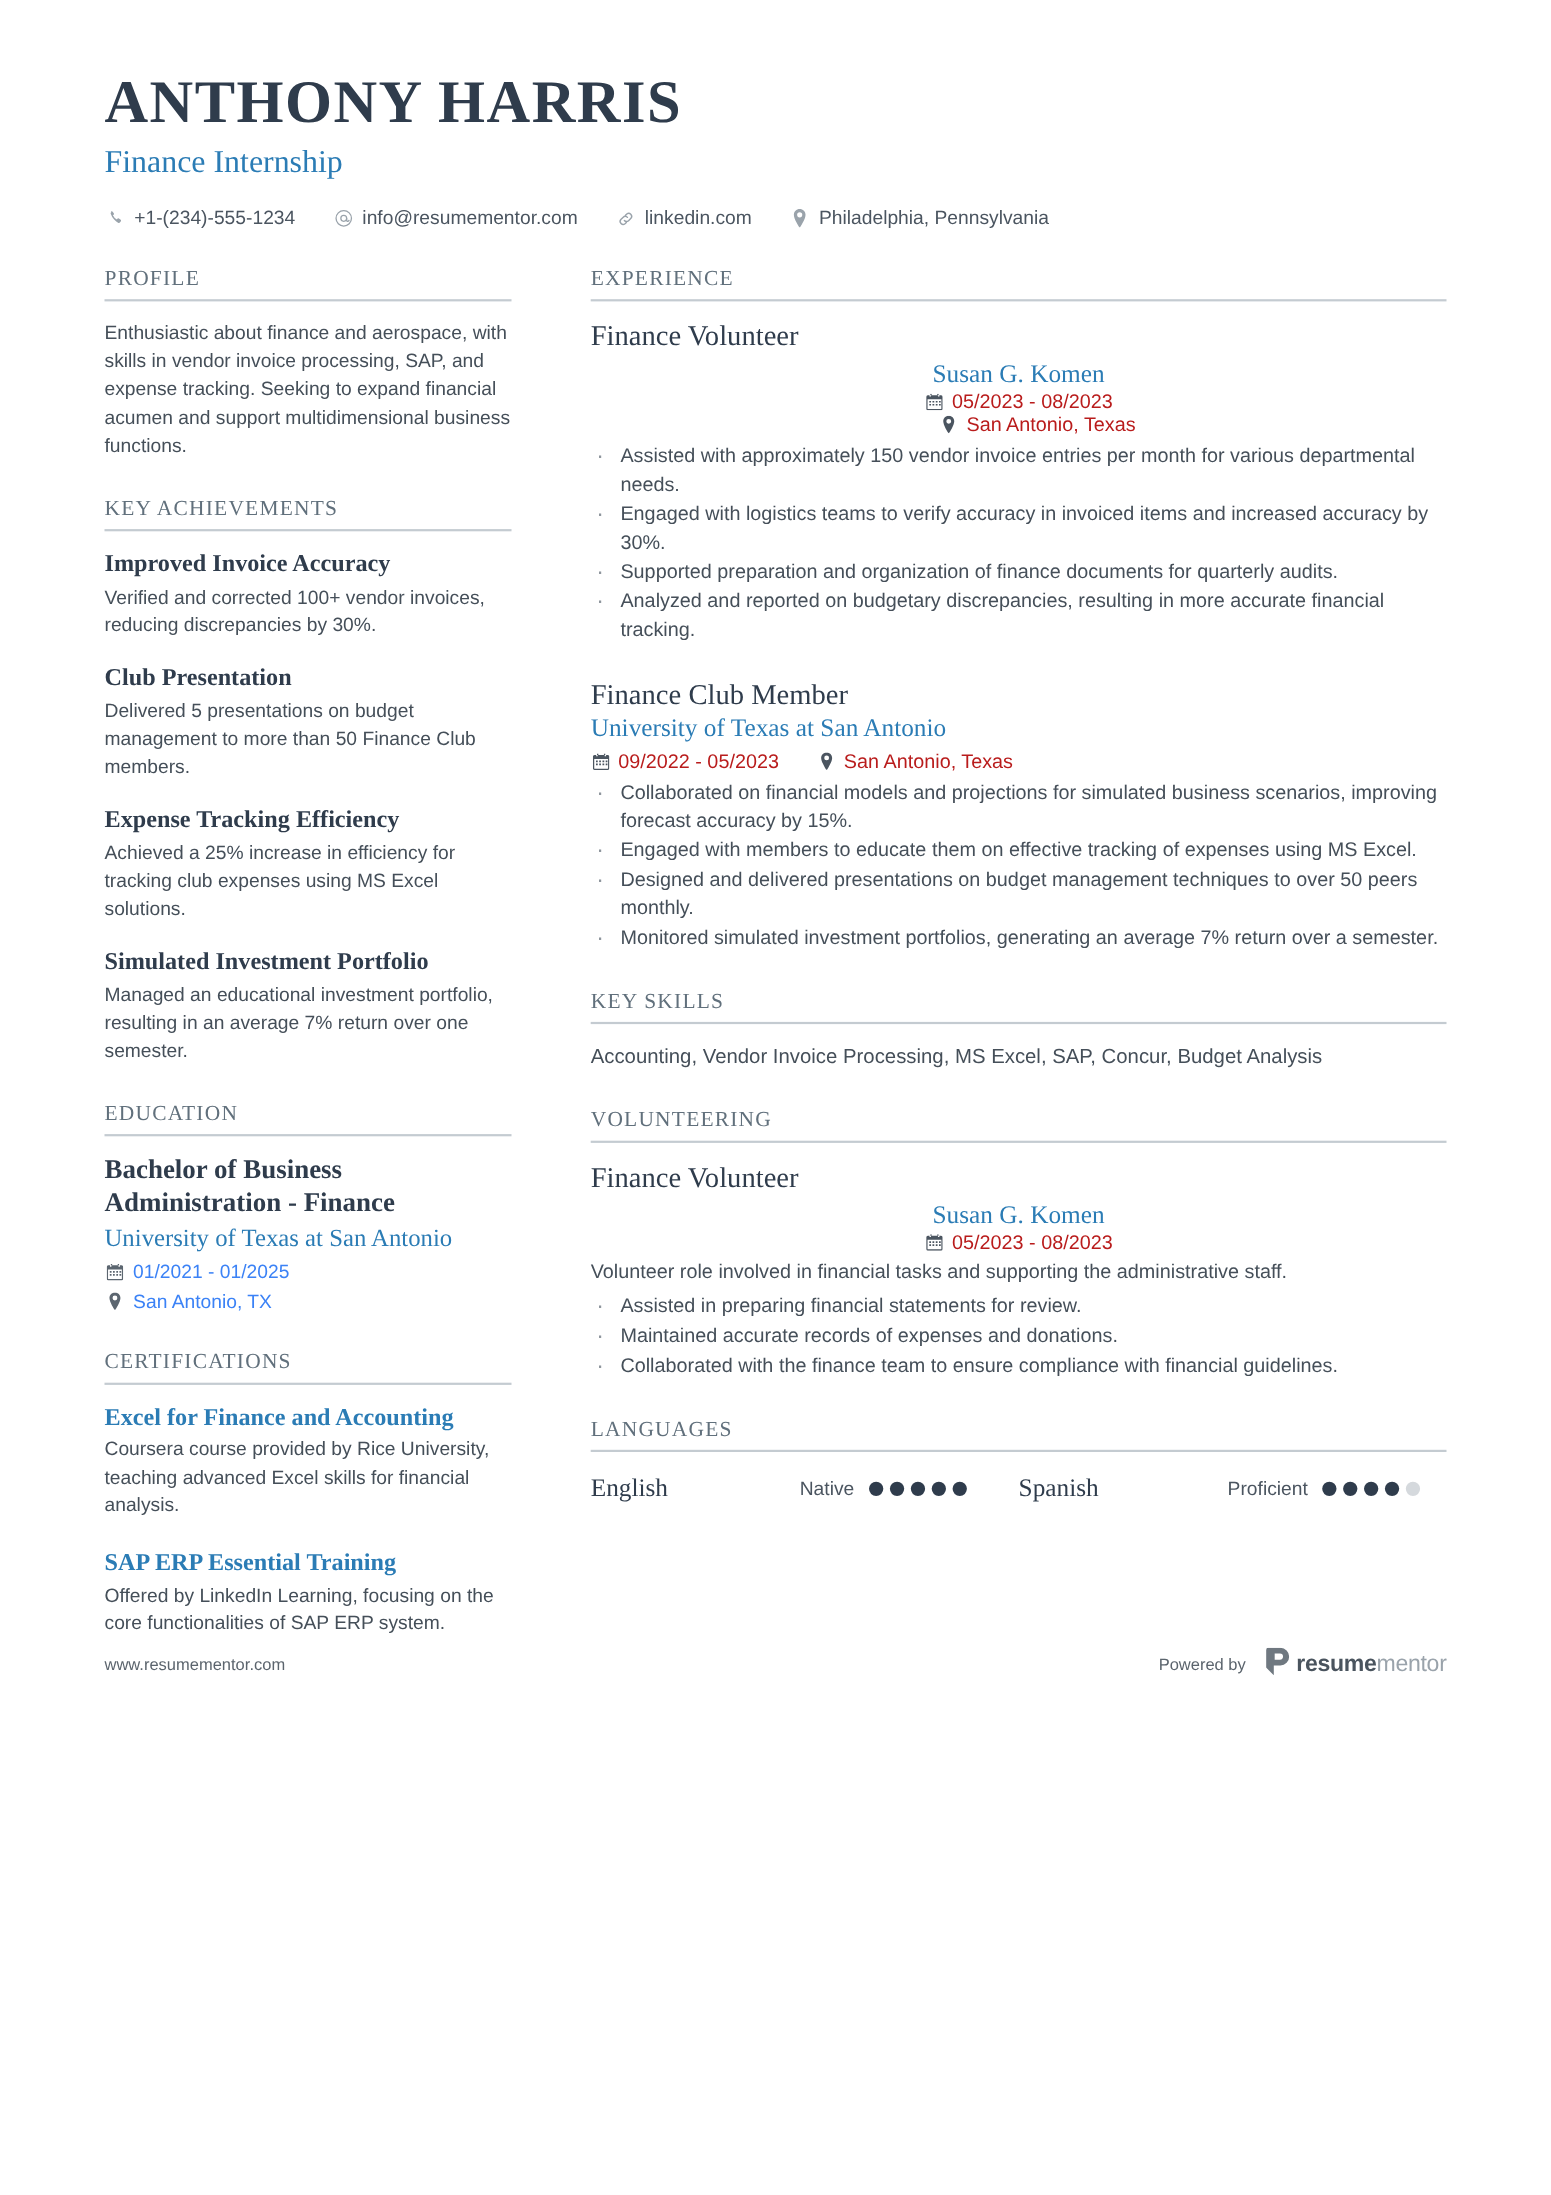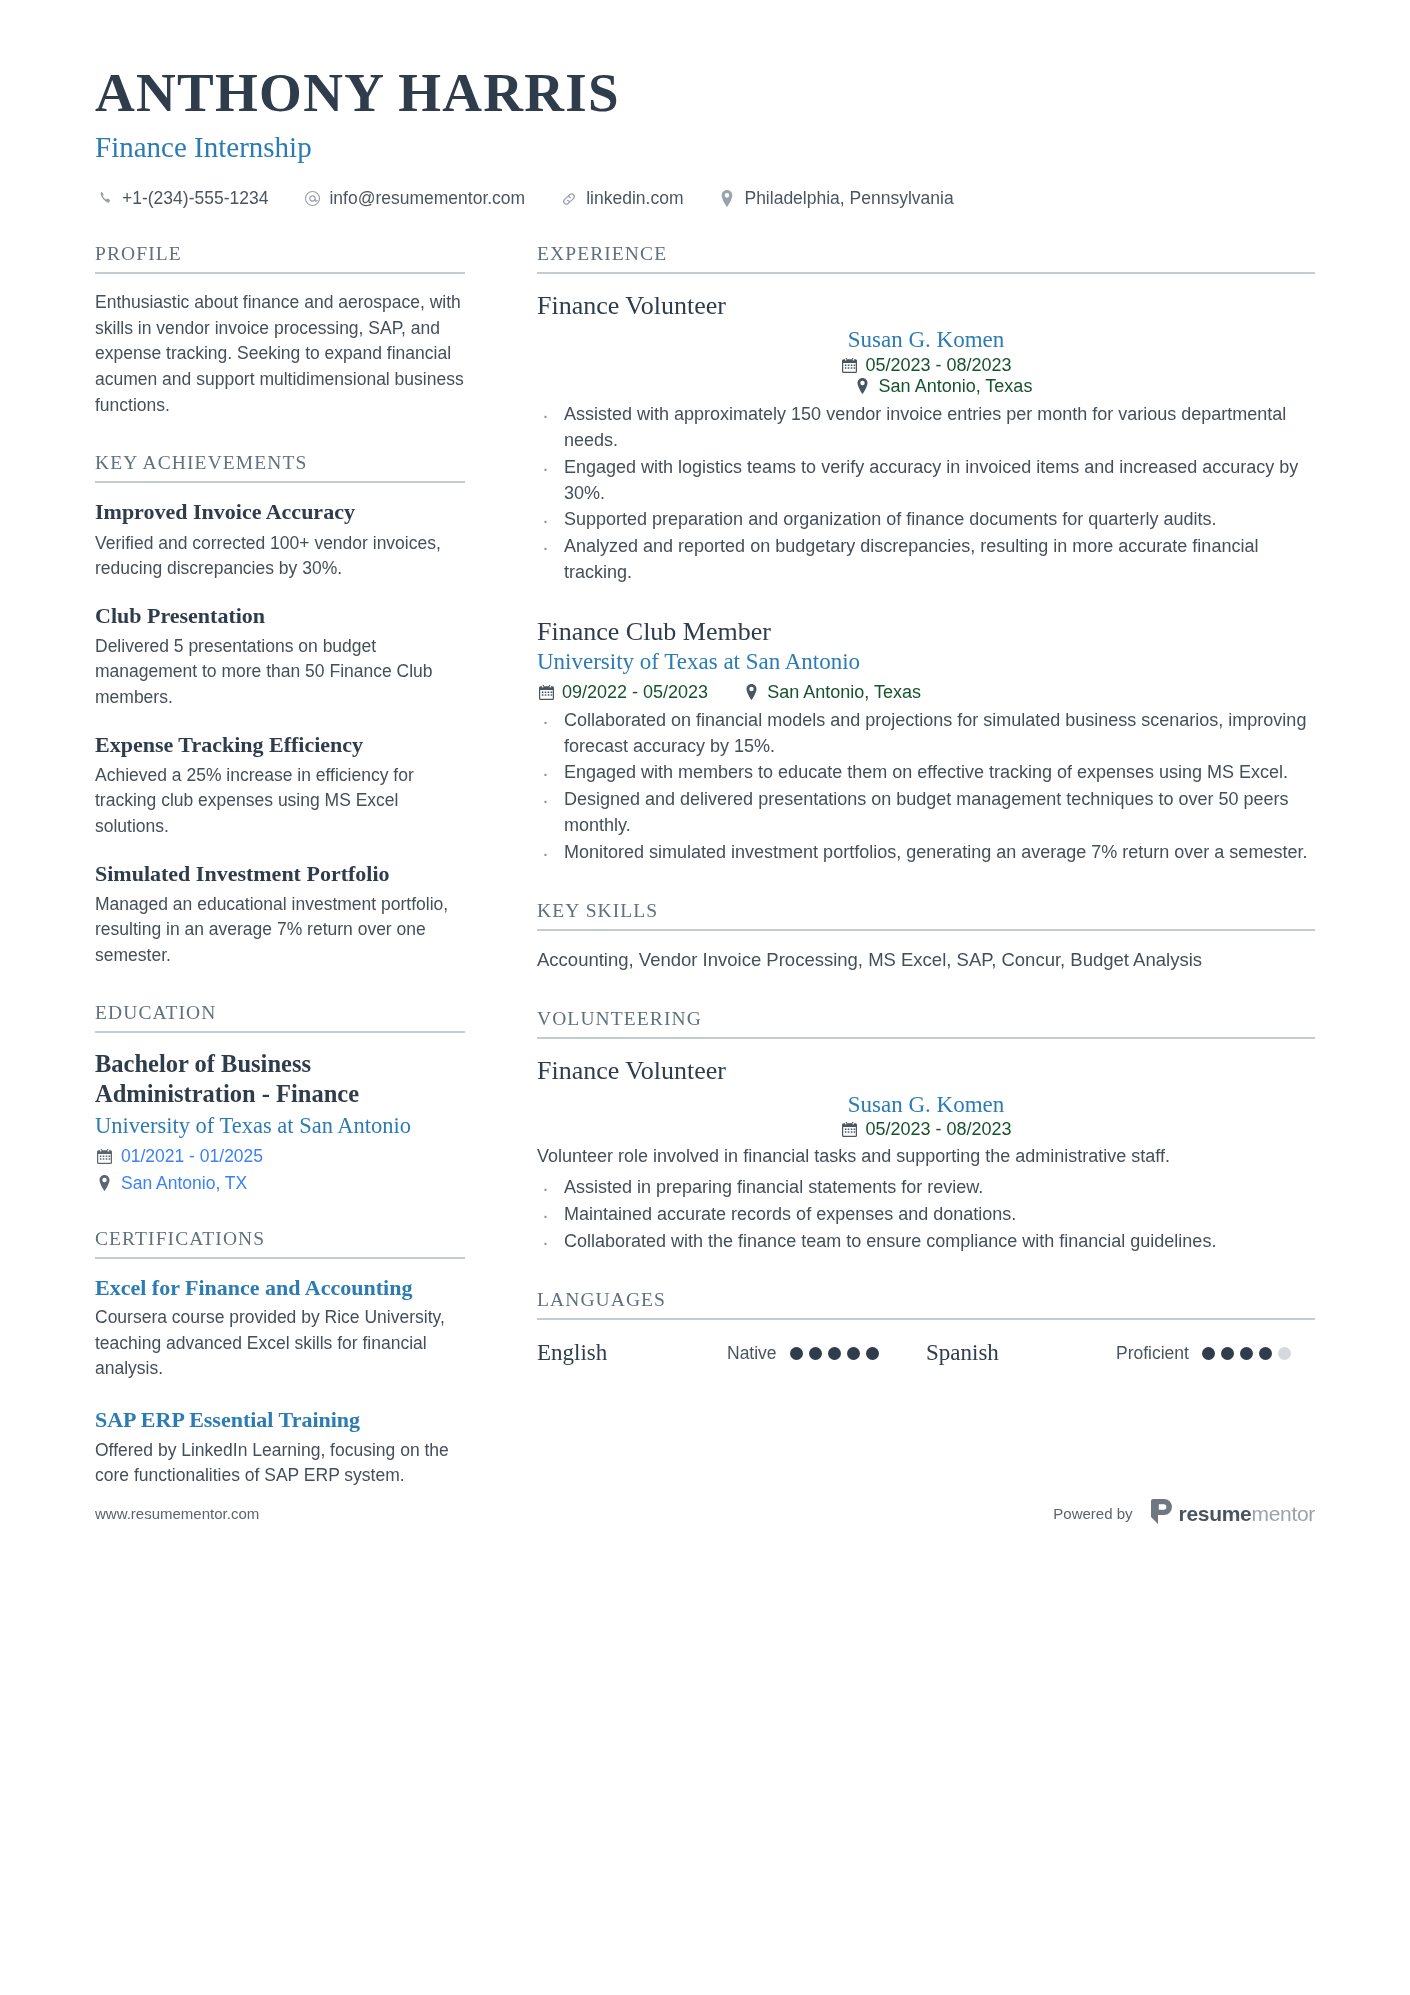--- a/index.html
+++ b/index.html
@@ -201,21 +201,21 @@
     font-size: 23px;
     color: #2b7cb5;
     line-height: 1.25;
     white-space: nowrap;
   }
 
   .job-meta {
     display: flex;
     align-items: center;
     font-size: 18px;
-    color: #14532d;
+    color: #b91c1c;
     white-space: nowrap;
   }
   .job-meta .ico {
     display: inline-flex;
     align-items: center;
     justify-content: center;
     width: 18px; height: 18px;
     margin-right: 7px;
     color: #4b5560;
     flex: 0 0 auto;

